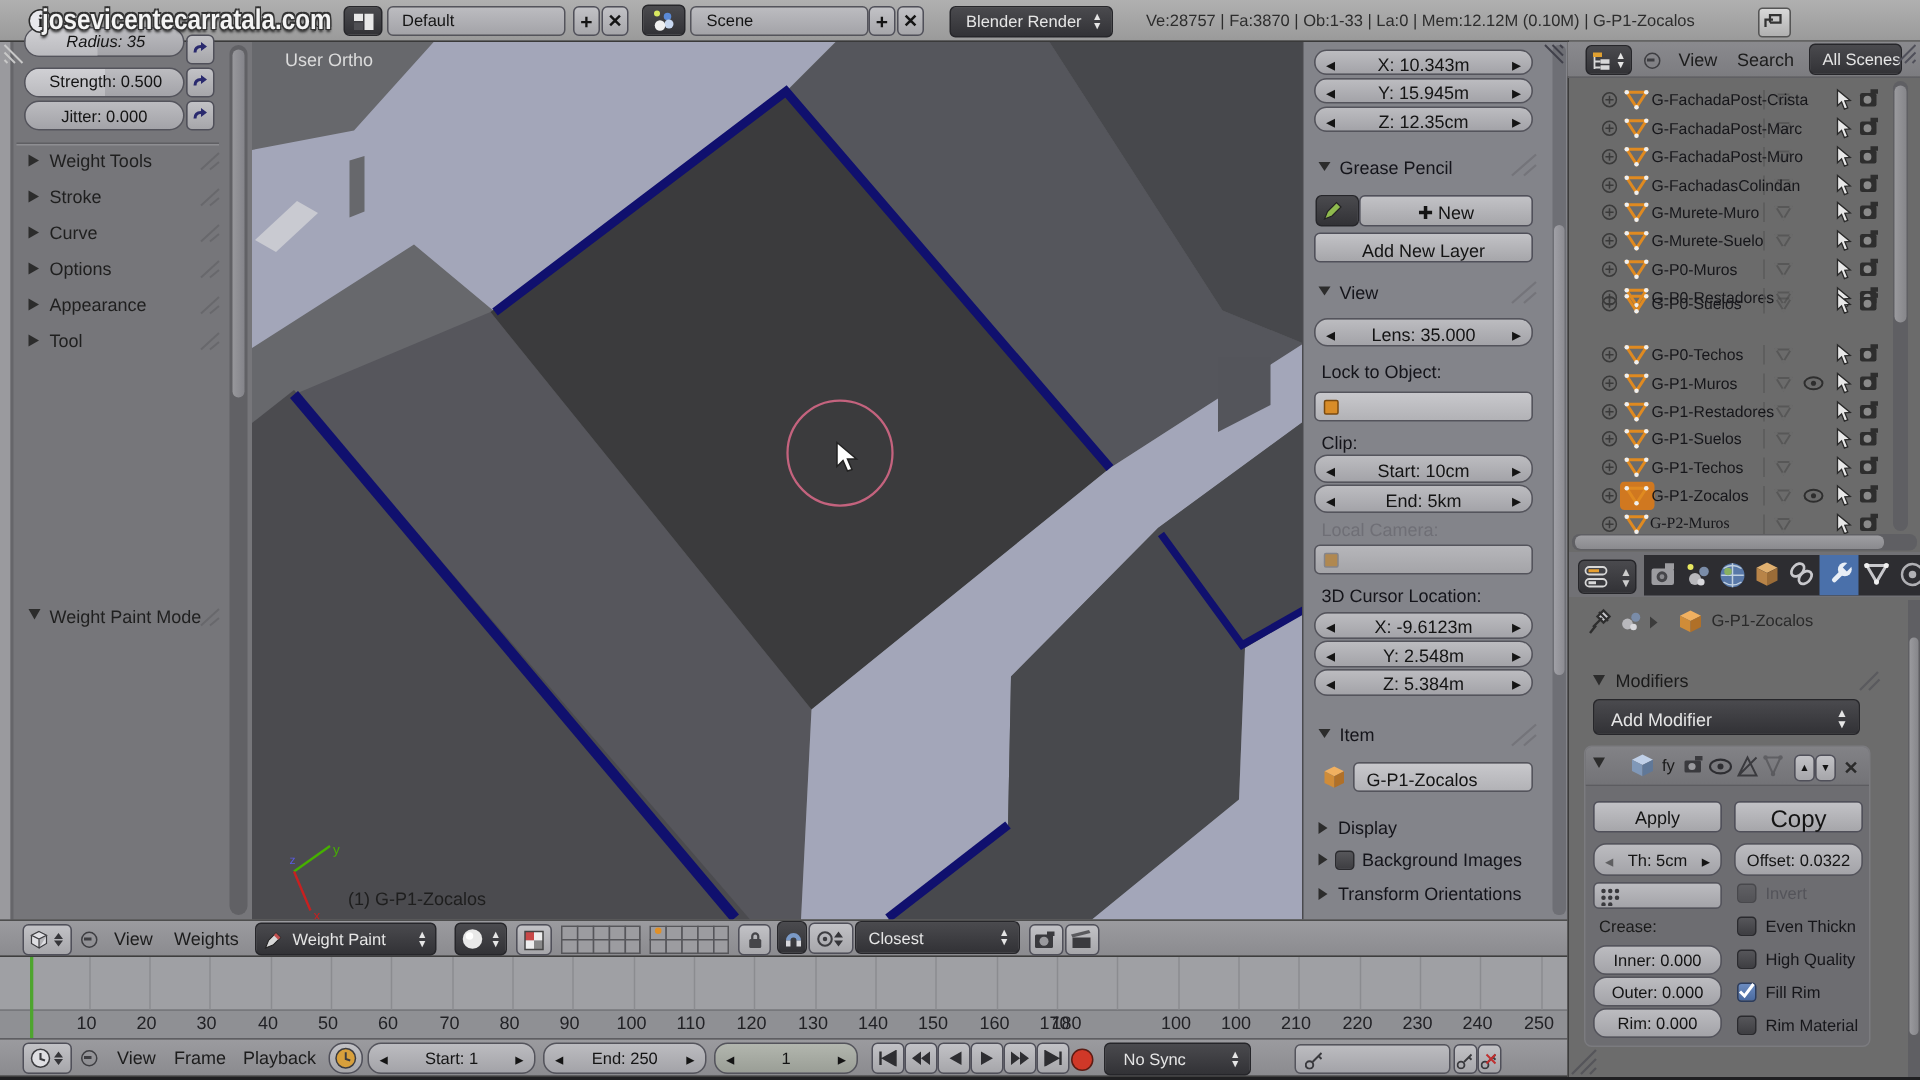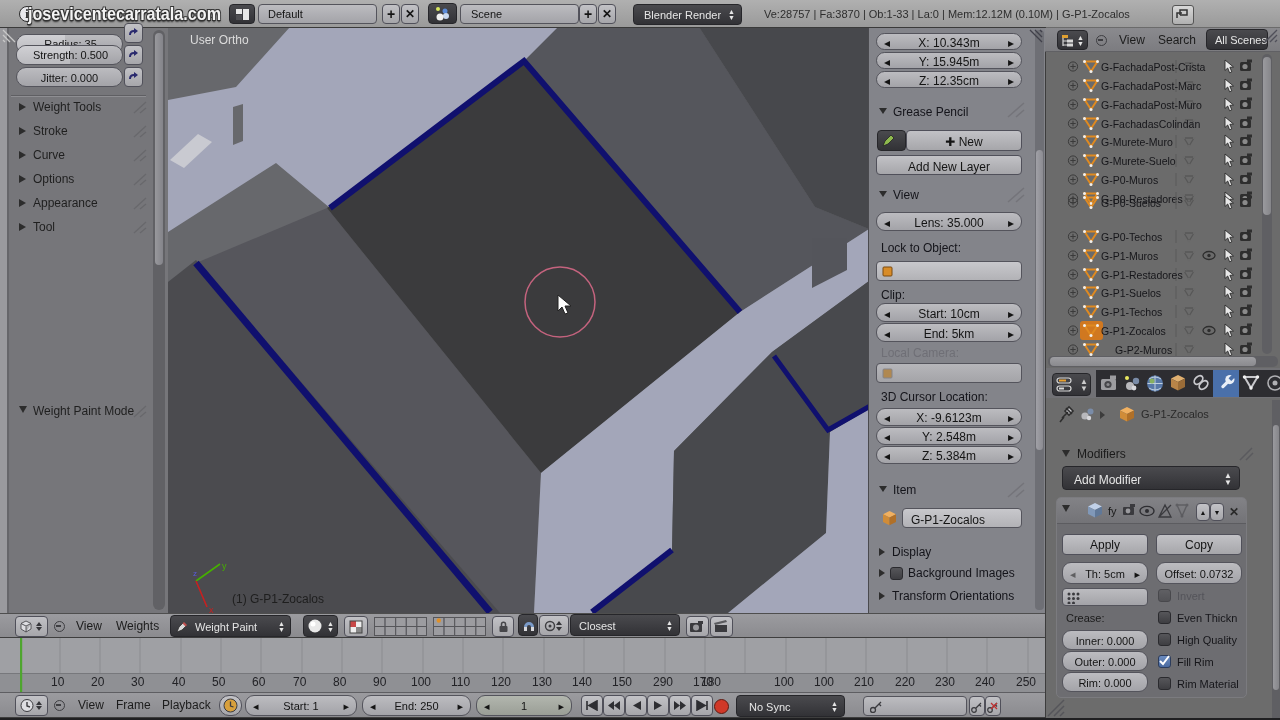--- a/index.html
+++ b/index.html
@@ -113,21 +113,21 @@
       <svg width="12" height="10" style="margin:3px">
           <path d="M1 9 L1 4 L6 4 M4 6 L4 1 L11 1 L11 6 L4 6" stroke="#333" fill="none" stroke-width="1.5"></path>
         </svg>
     </div>
   </div>
 
   <div class="abs" style="left:0;top:28px;width:168px;height:585px;background:#76767a;"></div>
   <div id="toolshelf">
     <div class="abs" style="left:0px;top:28px;width:7px;height:585px;background:#9a9a9e;"></div>
     <div class="abs" style="left:7px;top:28px;width:2px;height:585px;background:#66666a;"></div>
-    <div class="fld" style="left:16px;top:34px;width:107px;height:20px;border-radius:10px;overflow:hidden;padding-top:4px;">
+    <div class="fld" style="left:16px;top:18px;width:107px;height:20px;border-radius:10px;overflow:hidden;padding-top:4px;font-style:italic;">
       <div class="abs" style="left:0;top:0;width:48px;height:20px;background:linear-gradient(#d0d0d4,#b8b8bc);"></div>
       <div class="abs" style="left:0;top:3px;width:107px;text-align:center;">Radius: 35</div>
     </div>
     <div class="btn" style="left:124px;top:23px;width:19px;height:20px;"><svg width="13" height="13" style="margin-top:3px">
           <path d="M2 8 Q2 3 7 3 L7 1 L11 4 L7 7 L7 5 Q4 5 4 8 Z" fill="#2a2a6e"></path>
         </svg></div>
     <div class="fld" style="left:16px;top:45px;width:107px;height:20px;border-radius:10px;overflow:hidden;padding-top:4px;">
       <div class="abs" style="left:0;top:0;width:53px;height:20px;background:linear-gradient(#d0d0d4,#b8b8bc);"></div>
       <div class="abs" style="left:0;top:3px;width:107px;text-align:center;">Strength: 0.500</div>
     </div>
@@ -367,21 +367,21 @@
         <div class="abs tnum" style="left:252px;">60</div>
         <div class="abs tnum" style="left:293px;">70</div>
         <div class="abs tnum" style="left:333px;">80</div>
         <div class="abs tnum" style="left:373px;">90</div>
         <div class="abs tnum" style="left:411px;">100</div>
         <div class="abs tnum" style="left:451px;">110</div>
         <div class="abs tnum" style="left:491px;">120</div>
         <div class="abs tnum" style="left:532px;">130</div>
         <div class="abs tnum" style="left:572px;">140</div>
         <div class="abs tnum" style="left:612px;">150</div>
-        <div class="abs tnum" style="left:653px;">290</div>
+        <div class="abs tnum" style="left:653px;">160</div>
         <div class="abs tnum" style="left:693px;">170</div>
         <div class="abs tnum" style="left:701px;">180</div>
         <div class="abs tnum" style="left:774px;">100</div>
         <div class="abs tnum" style="left:814px;">100</div>
         <div class="abs tnum" style="left:854px;">210</div>
         <div class="abs tnum" style="left:895px;">220</div>
         <div class="abs tnum" style="left:935px;">230</div>
         <div class="abs tnum" style="left:975px;">240</div>
         <div class="abs tnum" style="left:1016px;">250</div>
     </div>
@@ -418,21 +418,21 @@
     <div class="btn" style="left:647px;top:695px;width:22px;height:21px;"><svg width="11" height="11" style="margin-top:4px">
           <path d="M1 1 L9 5.5 L1 10 Z" fill="#2e2e32"></path>
         </svg></div>
     <div class="btn" style="left:669px;top:695px;width:22px;height:21px;"><svg width="14" height="11" style="margin-top:4px">
           <path d="M1 1 L7 5.5 L1 10 Z M7 1 L13 5.5 L7 10 Z" fill="#2e2e32"></path>
         </svg></div>
     <div class="btn" style="left:691px;top:695px;width:22px;height:21px;"><svg width="14" height="11" style="margin-top:4px">
           <path d="M2 1 L10 5.5 L2 10 Z M12 1 L12 10" fill="#2e2e32" stroke="#2e2e32" stroke-width="1.6"></path>
         </svg></div>
     <div class="abs" style="left:714px;top:699px;width:13px;height:13px;background:#d03828;border:1px solid #5c1c14;border-radius:8px;"></div>
-    <div class="drop" style="left:736px;top:695px;width:109px;height:22px;padding:5px 0 0 12px;">No Sync
+    <div class="drop" style="left:736px;top:695px;width:98px;height:22px;padding:5px 0 0 12px;">No Sync
       <span style="position:absolute;right:6px;top:5px;font-size:7px;line-height:6px;">▲<br>▼</span></div>
     <div class="fld" style="left:863px;top:696px;width:104px;height:20px;border-radius:4px;">
         <svg width="14" height="12" style="position:absolute;left:6px;top:4px;">
           <circle cx="3" cy="9" r="2.5" fill="none" stroke="#3a3a3e" stroke-width="1.3"></circle>
           <path d="M5 7 L11 1 M9 3 L11 5" stroke="#3a3a3e" stroke-width="1.3" fill="none"></path>
         </svg>
       </div>
     <div class="btn" style="left:969px;top:696px;width:16px;height:20px;"><svg width="12" height="12" style="margin-top:4px">
           <circle cx="3" cy="9" r="2.3" fill="none" stroke="#3a3a3e" stroke-width="1.2"></circle>
           <path d="M5 7 L10 2 M8 3.5 L10 5.5" stroke="#3a3a3e" stroke-width="1.2" fill="none"></path>
@@ -912,21 +912,21 @@
             <circle cx="148" cy="6" r="1.2" fill="#6a6a6a"></circle>
             <circle cx="143" cy="14" r="1.2" fill="#6a6a6a"></circle>
           </g>
           <path d="M179 3 l0 10.5 l2.7 -2.5 l1.9 4.8 l2.2 -0.9 l-1.9 -4.6 l3.6 -0.3 z" fill="#e8e8e8" stroke="#2a2a2a" stroke-width="0.9"></path>
           <g>
             <rect x="194" y="5" width="11" height="9" rx="1.5" fill="#2e2e2e"></rect>
             <circle cx="199" cy="9.5" r="2.6" fill="#8a8a8a"></circle>
             <rect x="201" y="2.5" width="5" height="3" fill="#2e2e2e"></rect>
           </g>
         </svg>
-        <div class="abs" style="left:69px;top:3.5px;font-size:10.5px;color:#16161a;white-space:nowrap;">G-P2-Muros</div>
+        <div class="abs" style="left:54px;top:3.5px;font-size:10.5px;color:#16161a;white-space:nowrap;font-family:Liberation Serif, serif;">G-P2-Muros</div>
       </div>
     <div class="abs" style="left:1262px;top:54px;width:10px;height:300px;background:#5f5f63;border-radius:5px;"></div>
     <div class="abs" style="left:1263px;top:57px;width:8px;height:158px;background:linear-gradient(90deg,#9a9a9e,#86868a);border-radius:4px;"></div>
     <div class="abs" style="left:1048px;top:356px;width:230px;height:11px;background:#5f5f63;border-radius:5px;"></div>
     <div class="abs" style="left:1050px;top:357px;width:206px;height:9px;background:linear-gradient(#9e9ea2,#8a8a8e);border-radius:4px;"></div>
   </div>
 
   <div class="abs" style="left:1045px;top:368px;width:235px;height:352px;background:#6c6c6c;border-left:1px solid #3c3c3c;box-sizing:border-box;"></div>
   <div id="properties">
     <div class="abs" style="left:1046px;top:368px;width:234px;height:30px;background:#717175;"></div>
@@ -1031,23 +1031,23 @@
           <path d="M3 3 L13 3 L8 14 Z" fill="none" stroke="#3a3a3e" stroke-width="1.4"></path>
           <circle cx="3" cy="3" r="1.5" fill="#3a3a3e"></circle>
           <circle cx="13" cy="3" r="1.5" fill="#3a3a3e"></circle>
           <circle cx="8" cy="14" r="1.5" fill="#3a3a3e"></circle>
         </g>
     </svg>
     <div class="btn" style="left:1196px;top:503px;width:14px;height:18px;padding-top:5px;font-size:7px;">▲</div>
     <div class="btn" style="left:1210px;top:503px;width:14px;height:18px;padding-top:5px;font-size:7px;">▼</div>
     <div class="abs" style="left:1229px;top:505px;font-size:12px;font-weight:bold;color:#2a2a2a;">✕</div>
     <div class="btn" style="left:1062px;top:534px;width:86px;height:21px;padding-top:3px;font-size:12px;">Apply</div>
-    <div class="btn" style="left:1156px;top:534px;width:86px;height:21px;padding-top:3px;font-size:12px;">Copy</div>
+    <div class="btn" style="left:1156px;top:534px;width:86px;height:21px;padding-top:3px;font-size:16px;">Copy</div>
     <div class="fld" style="left:1062px;top:562px;width:86px;height:22px;padding-top:5px;"><span class="la" style="opacity:0.5;">◂</span>Th: 5cm<span class="ra">▸</span></div>
-    <div class="fld" style="left:1156px;top:562px;width:86px;height:22px;padding-top:5px;">Offset: 0.0732</div>
+    <div class="fld" style="left:1156px;top:562px;width:86px;height:22px;padding-top:5px;">Offset: 0.0322</div>
     <div class="fld" style="left:1062px;top:588px;width:86px;height:18px;border-radius:4px;">
       <svg width="13" height="12" style="position:absolute;left:4px;top:3px;">
           <g fill="#3a3a3e">
             <circle cx="2" cy="2" r="1.5"></circle>
             <circle cx="6.5" cy="2" r="1.5"></circle>
             <circle cx="11" cy="2" r="1.5"></circle>
             <circle cx="2" cy="6.5" r="1.5"></circle>
             <circle cx="6.5" cy="6.5" r="1.5"></circle>
             <circle cx="11" cy="6.5" r="1.5"></circle>
             <circle cx="2" cy="11" r="1.5"></circle>

